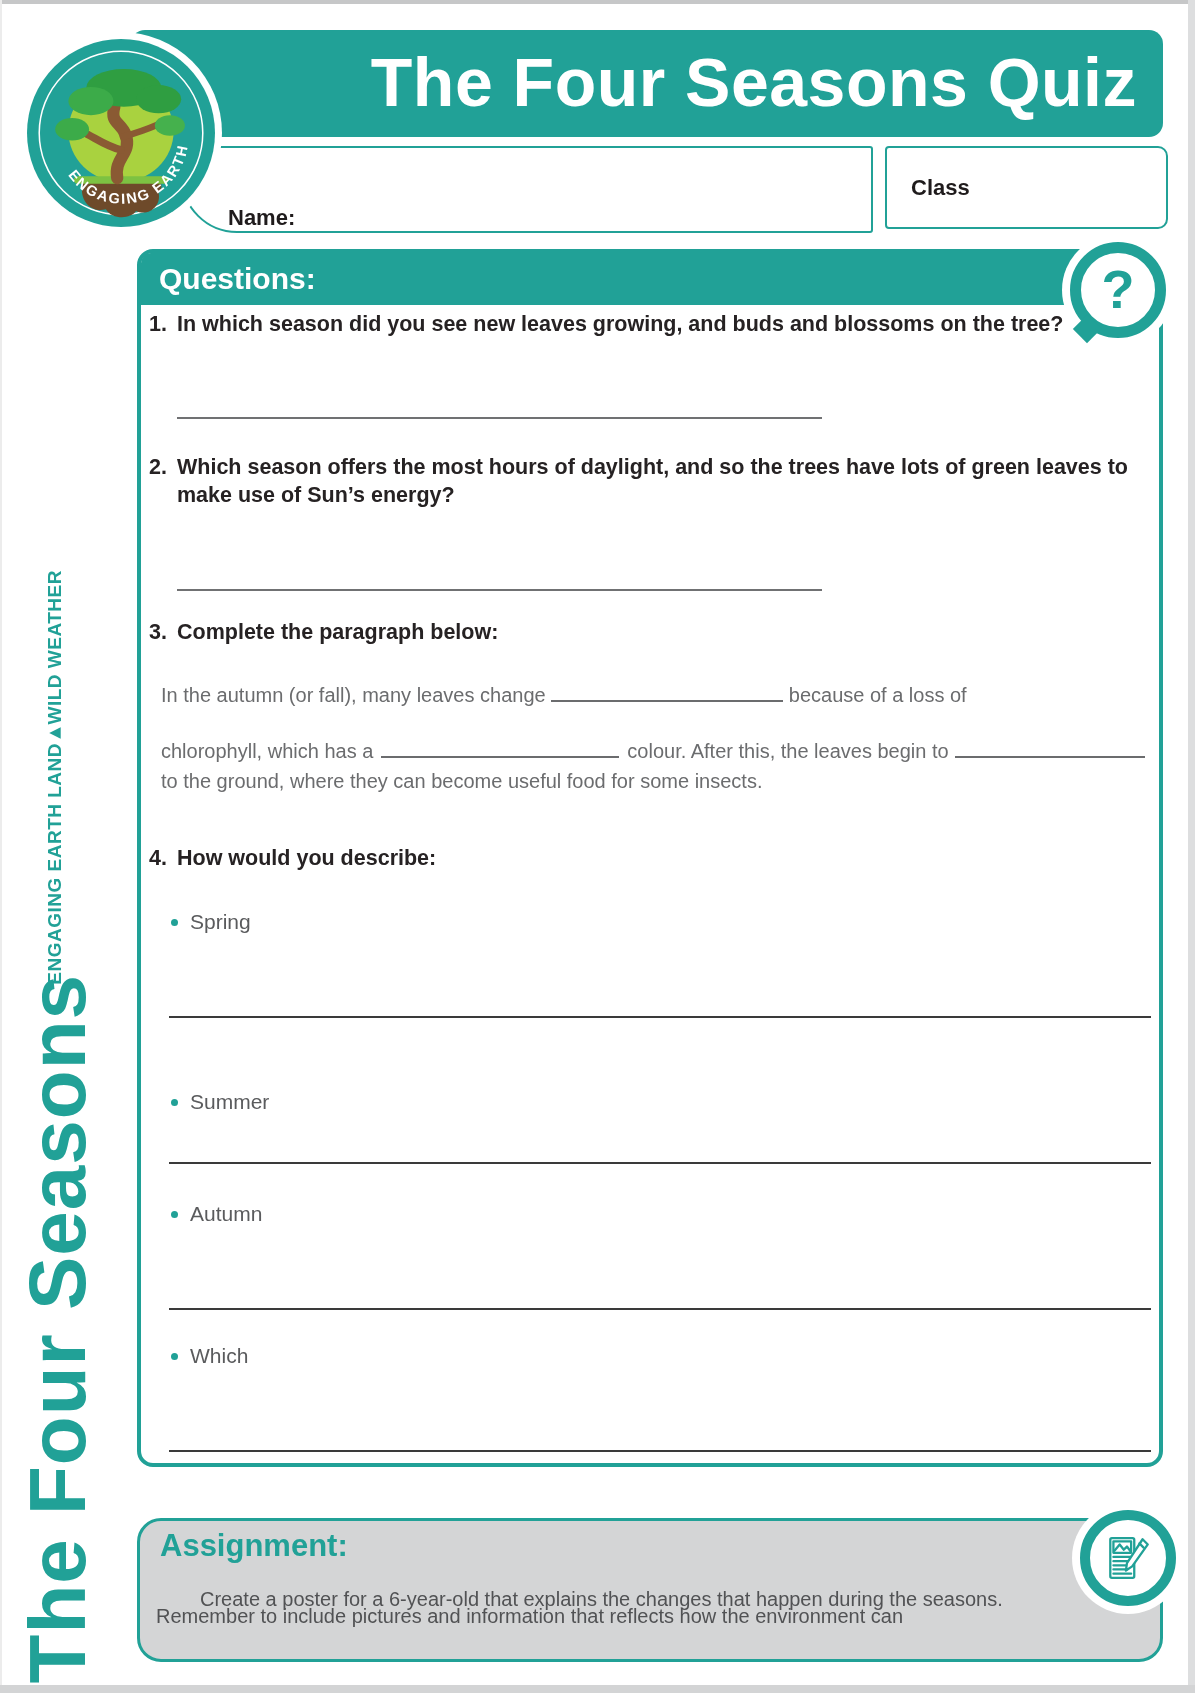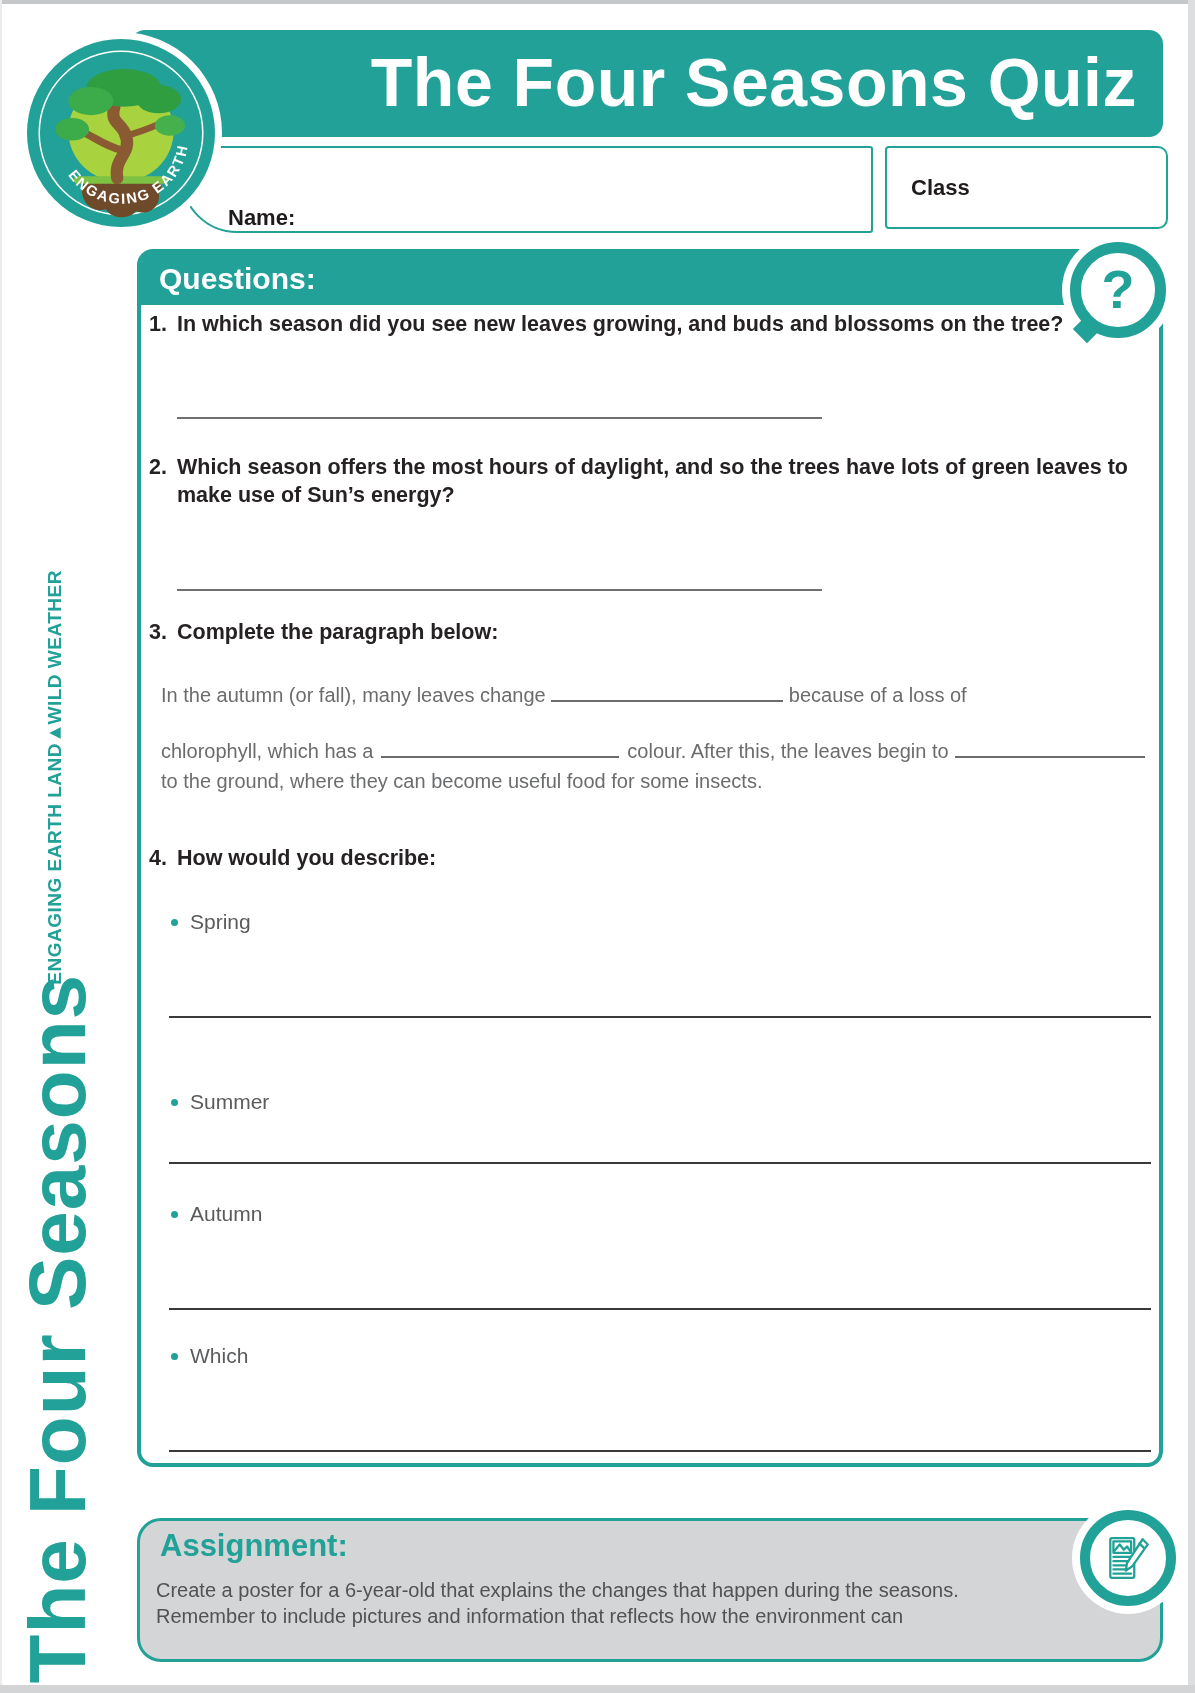--- a/index.html
+++ b/index.html
@@ -188,21 +188,21 @@
     <span class="q">?</span>
   </div>
 
   <div class="side-small">
     <span>ENGAGING EARTH LAND</span><span class="sep">▶</span><span>WILD WEATHER</span>
   </div>
   <div class="side-big">The Four Seasons</div>
 
   <div class="abox">
     <div class="ahead">Assignment:</div>
-    <div class="aline" style="top:56px;">Create a poster for a 6-year-old that explains the changes that happen during the seasons.</div>
+    <div class="aline" style="top:65px;margin-left:44px;">Create a poster for a 6-year-old that explains the changes that happen during the seasons.</div>
     <div class="aline" style="top:82px;">Remember to include pictures and information that reflects how the environment can</div>
   </div>
 
   <div class="aicon-outer"></div>
   <div class="aicon">
     <svg width="50" height="50" viewBox="0 0 48 48">
       <g fill="none" stroke="#21a197" stroke-width="2.2" stroke-linejoin="round" stroke-linecap="round">
         <rect x="7" y="5" width="23" height="38" rx="1.5" fill="#ffffff"></rect>
         <rect x="10" y="8" width="17" height="11"></rect>
         <path d="M11 17 l5 -6 4 5 3 -3 3 4"></path>

